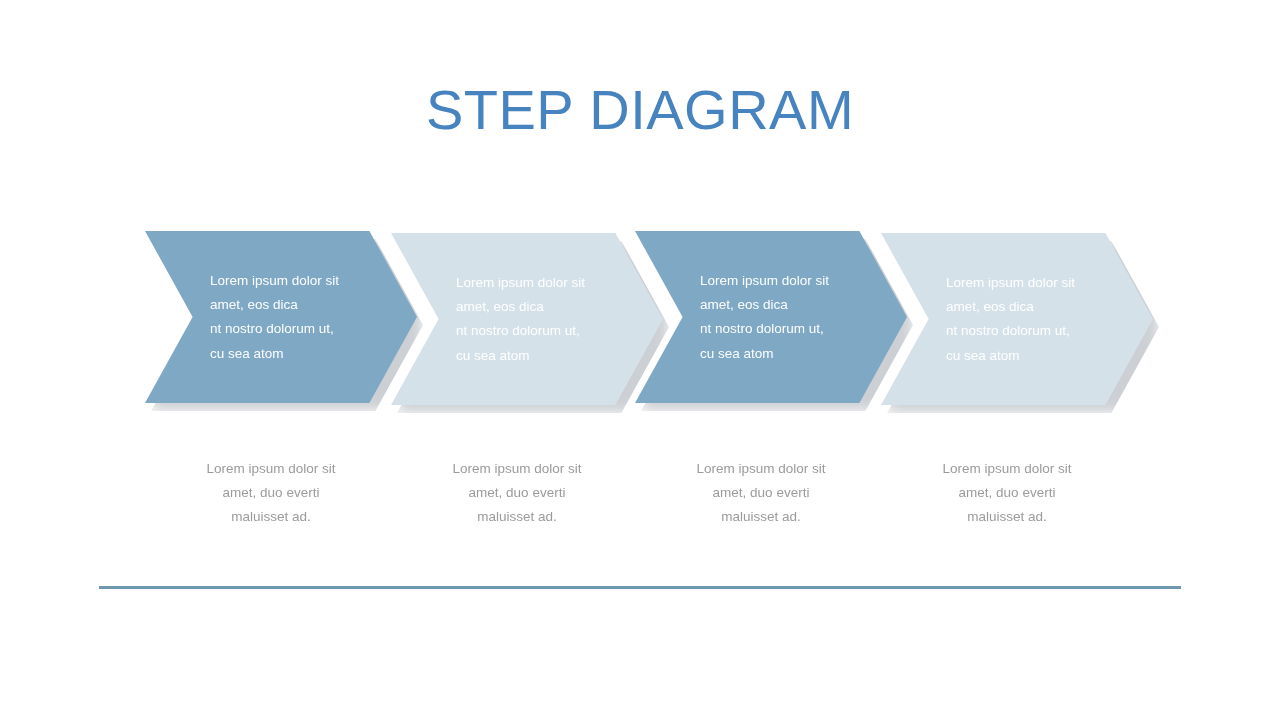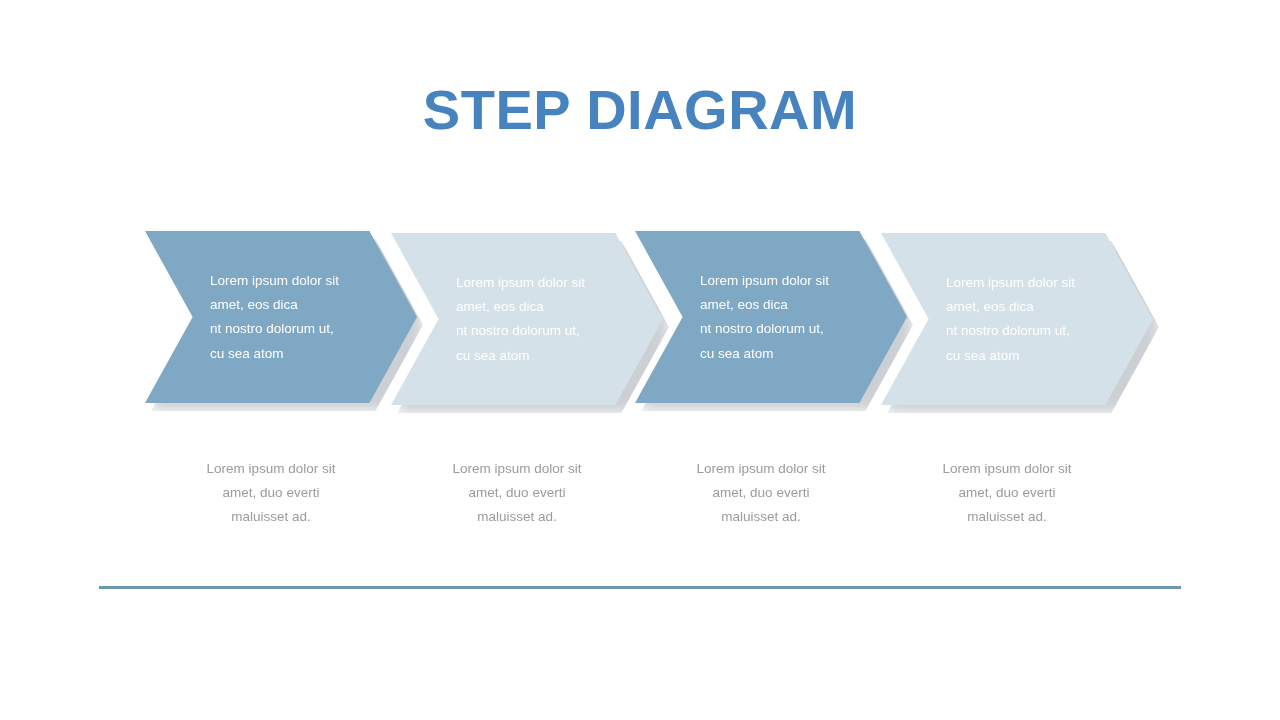--- a/index.html
+++ b/index.html
@@ -23,21 +23,21 @@
   }
 
   
   .title {
     position: absolute;
     left: 0;
     top: 79px;
     width: 1280px;
     text-align: center;
     font-size: 56px;
-    font-weight: bold;
+    font-weight: normal;
     letter-spacing: 0.5px;
     color: #4683bf;
     line-height: 1.1;
     white-space: nowrap;
   }
 
   
   .chevron-row {
     position: absolute;
     left: 0;

